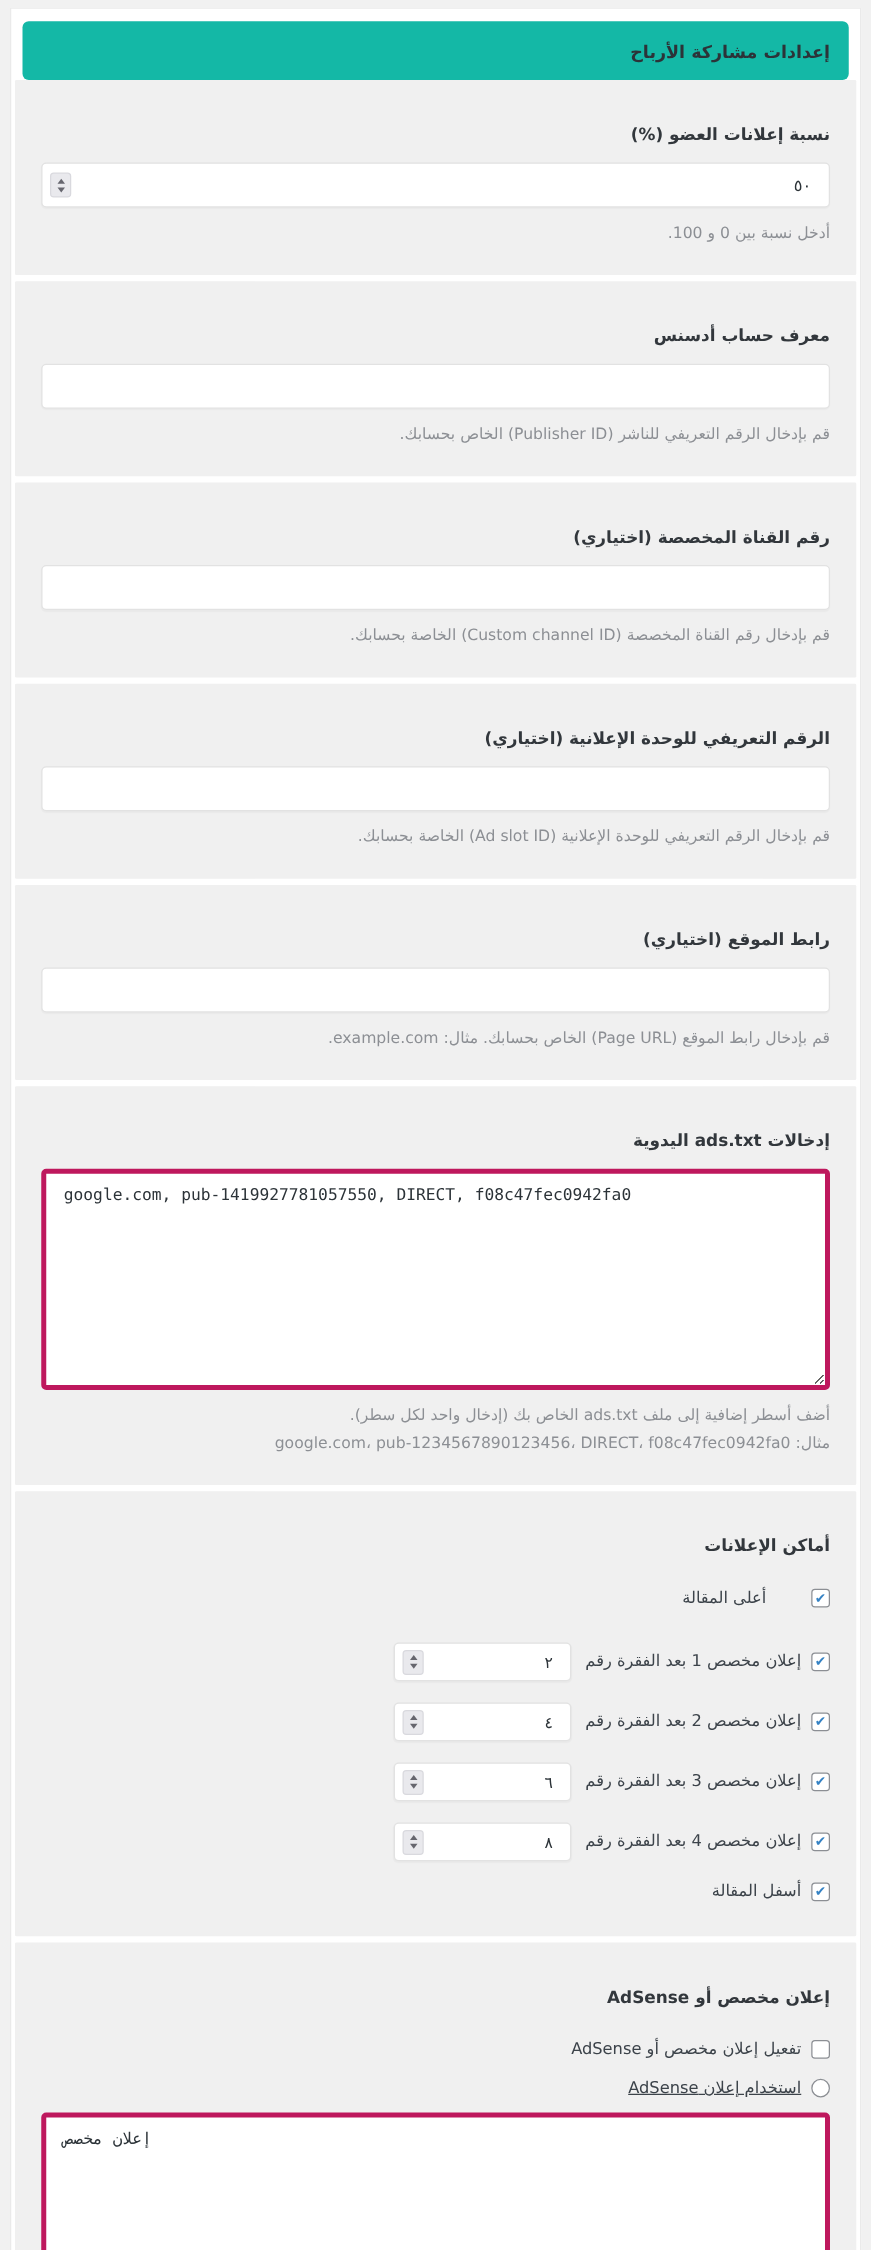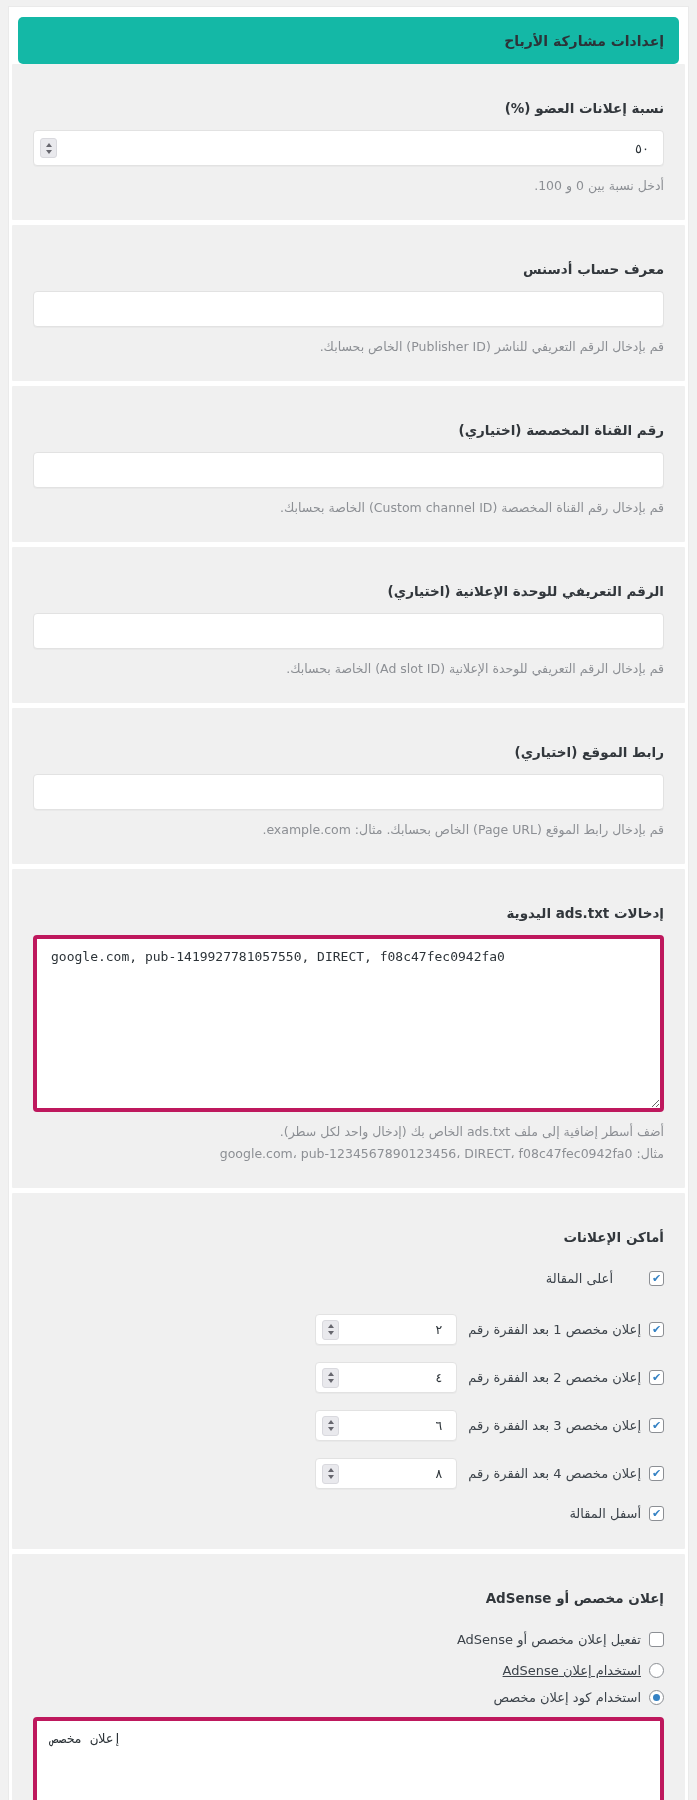--- a/index.html
+++ b/index.html
@@ -265,21 +265,17 @@
     <div class="check-row" style="margin-bottom:16px;">
       <span class="checkbox"></span>
       <span class="row-label">تفعيل إعلان مخصص أو AdSense</span>
     </div>
 
     <div class="check-row" style="margin-bottom:12px;text-decoration:underline;">
       <span class="radio"></span>
       <span class="row-label">استخدام إعلان AdSense</span>
     </div>
 
-    <div class="check-row" style="margin-bottom:12px;">
-      <span class="radio selected"></span>
-      <span class="row-label">استخدام كود إعلان مخصص</span>
-    </div>
 
     <textarea class="code-area" style="height: 152px;">إعلان مخصص</textarea>
   </div>
 
 </div>
 
 </body></html>

